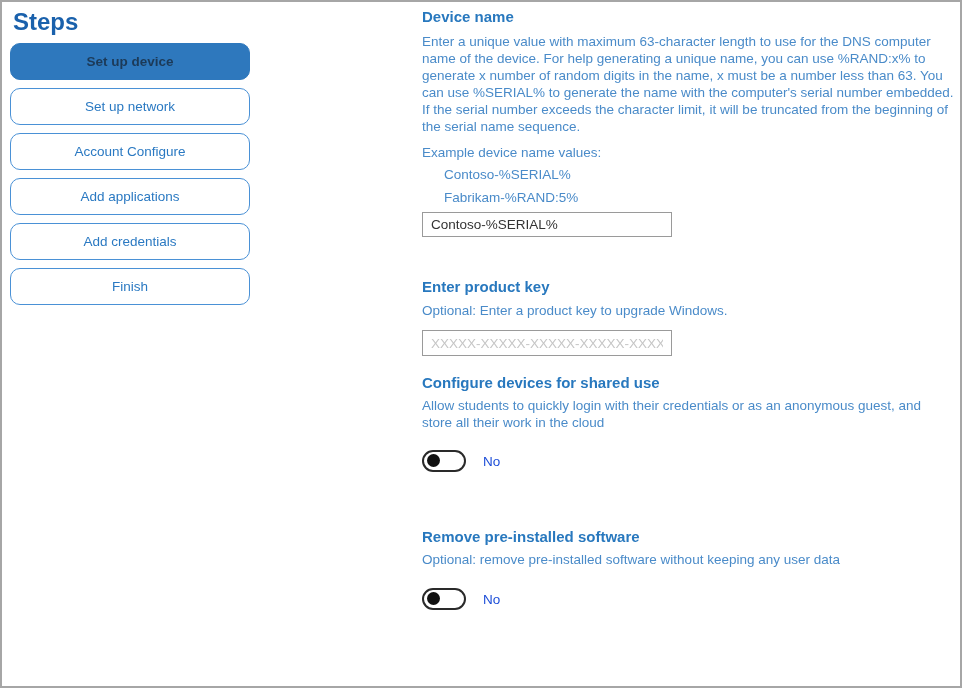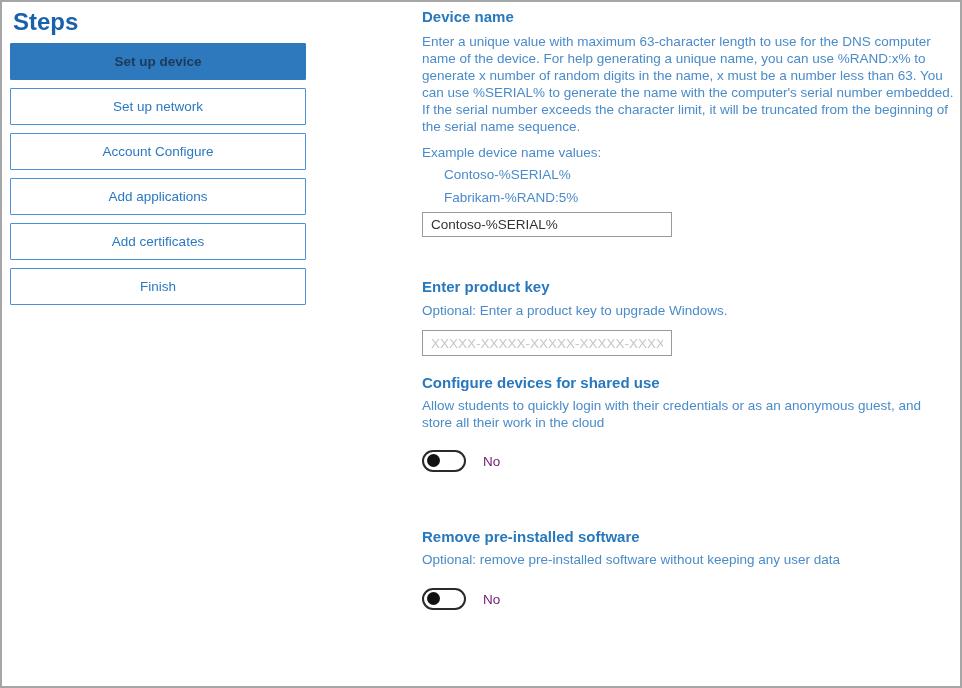--- a/index.html
+++ b/index.html
@@ -23,25 +23,25 @@
   }
   .sidebar-title {
     font-size: 24px;
     font-weight: bold;
     color: #1a61ac;
     margin: 2px 0 9px 3px;
     line-height: 24px;
   }
   .step-btn {
     display: block;
-    width: 296px;
+    width: 240px;
     height: 37px;
     margin: 0 0 8px 0;
     border: 1.5px solid #4a91d6;
-    border-radius: 1px;
+    border-radius: 10px;
     background: #ffffff;
     color: #2a79c2;
     font-family: "Liberation Sans", sans-serif;
     font-size: 13.5px;
     cursor: pointer;
     padding: 0;
     text-align: center;
   }
   .step-btn.active {
     background: #2e78bd;
@@ -118,35 +118,35 @@
   .toggle .knob {
     position: absolute;
     left: 3px; top: 2px;
     width: 13px; height: 13px;
     border-radius: 50%;
     background: #111111;
   }
   .toggle-label {
     margin-left: 17px;
     font-size: 13.5px;
-    color: #701a75;
+    color: #1d4ed8;
   }
 </style>
 </head>
 <body>
 
 <div class="frame">
 
   <aside class="sidebar">
     <div class="sidebar-title">Steps</div>
     <button class="step-btn active">Set up device</button>
     <button class="step-btn">Set up network</button>
     <button class="step-btn">Account Configure</button>
     <button class="step-btn">Add applications</button>
-    <button class="step-btn">Add certificates</button>
+    <button class="step-btn">Add credentials</button>
     <button class="step-btn">Finish</button>
   </aside>
 
   <main class="content">
 
     <section>
       <div class="section-heading h-device">Device name</div>
       <p class="desc">Enter a unique value with maximum 63-character length to use for the DNS computer name of the device. For help generating a unique name, you can use %RAND:x% to generate x number of random digits in the name, x must be a number less than 63. You can use %SERIAL% to generate the name with the computer's serial number embedded. If the serial number exceeds the character limit, it will be truncated from the beginning of the serial name sequence.</p>
       <p class="desc examples-label">Example device name values:</p>
       <p class="desc example">Contoso-%SERIAL%</p>

